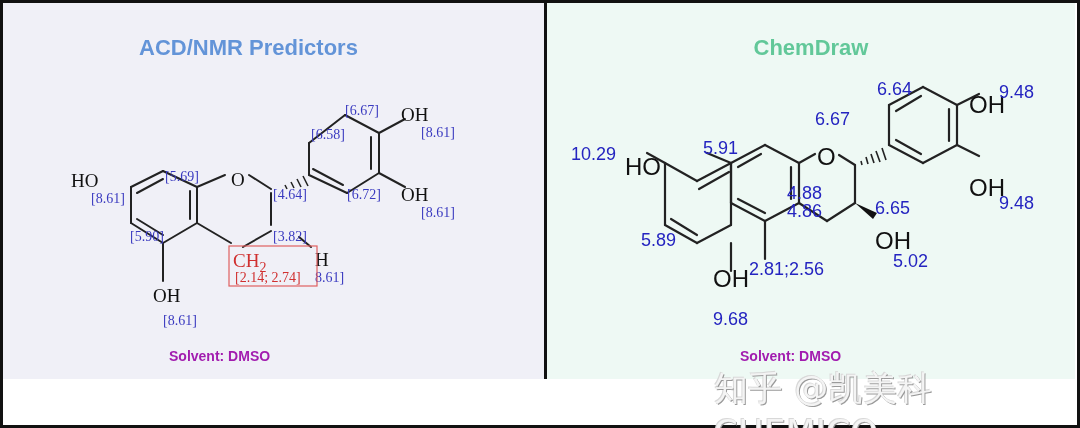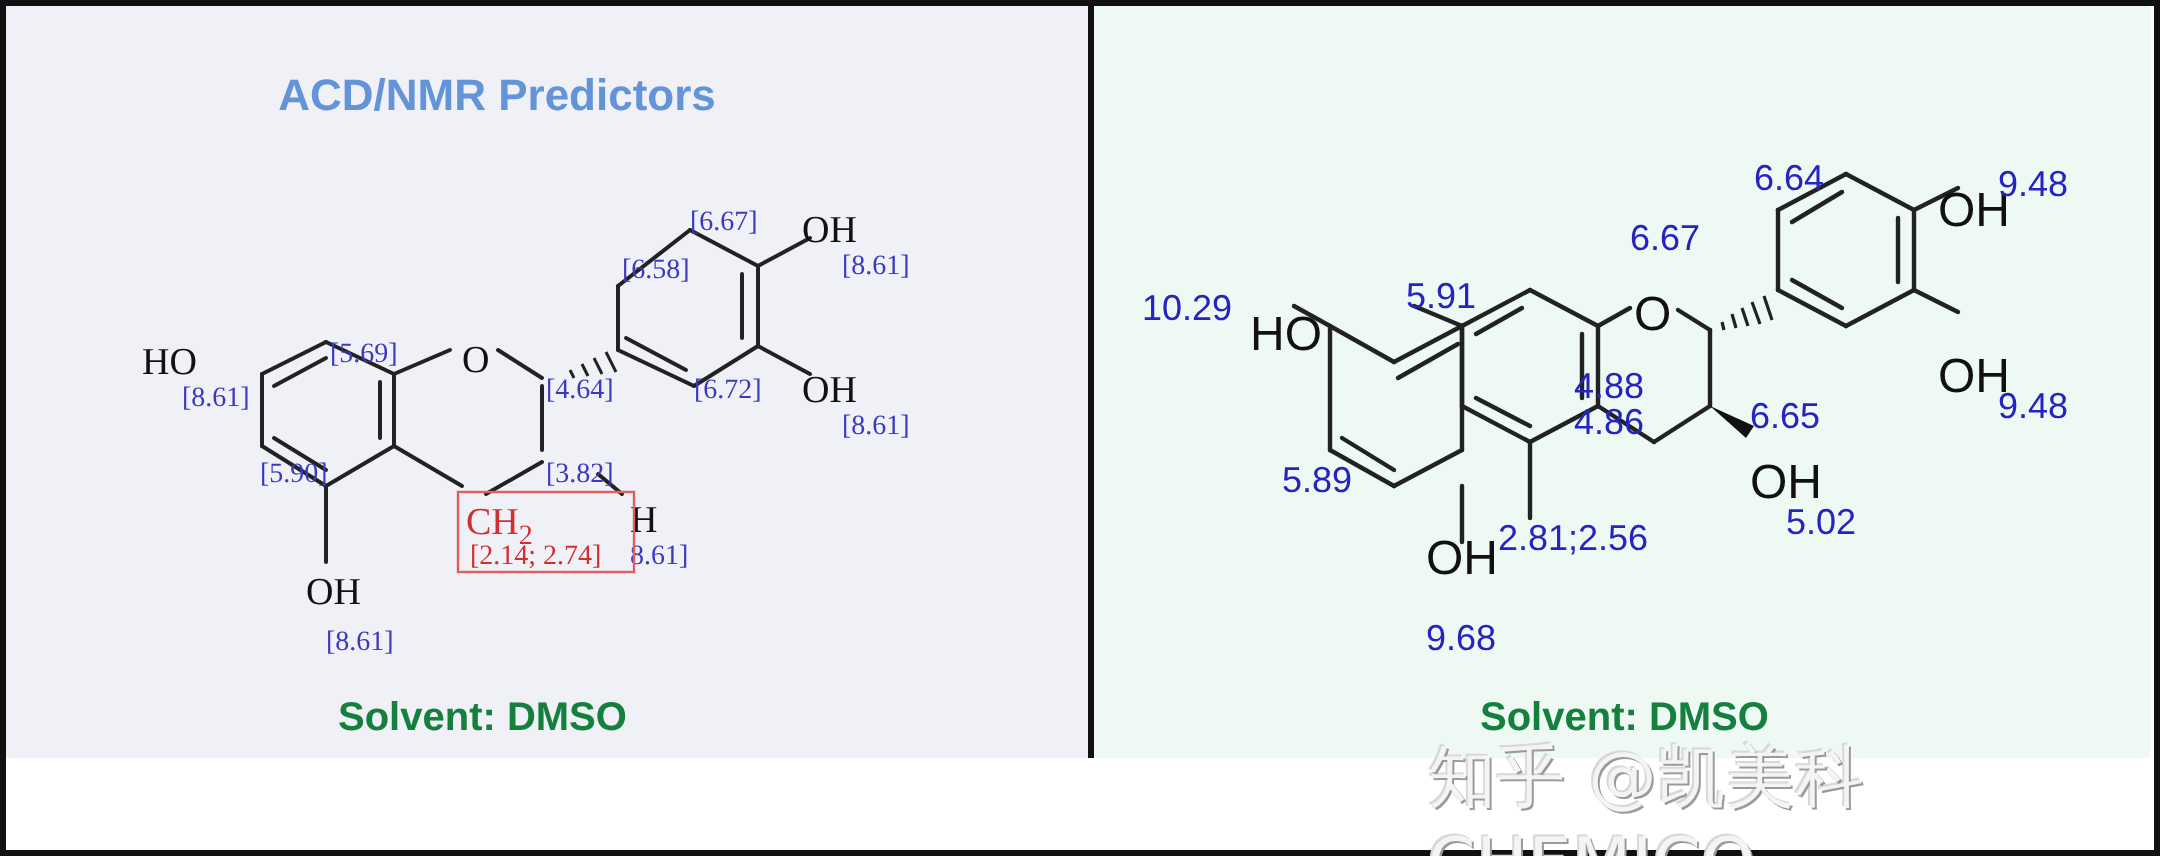--- a/index.html
+++ b/index.html
@@ -4,21 +4,21 @@
 <style>
   html, body { margin:0; padding:0; }
   body { width:1080px; height:428px; background:#ffffff; position:relative; overflow:hidden; font-family:"Liberation Sans", sans-serif; }
   .frame { position:absolute; left:0; top:0; width:1080px; height:428px; box-sizing:border-box; border:3px solid #111; }
   .panel { position:absolute; top:3px; height:376px; box-sizing:border-box; }
   .panel-left { left:3px; width:544px; background:#f0f0f7; border-right:3px solid #111; }
   .panel-right { left:547px; width:528px; background:#eef9f4; }
   .title { position:absolute; top:32px; width:100%; text-align:center; font-weight:bold; font-size:22px; }
   .title-left { color:#6394d8; left:-25px; }
   .title-right { color:#62c899; left:0; }
-  .solvent { position:absolute; font-weight:bold; font-size:20px; color:#15803d; }
+  .solvent { position:absolute; font-weight:bold; font-size:14px; color:#a21caf; }
   svg { position:absolute; left:0; top:0; }
   .acd-lbl { font-family:"Liberation Serif", serif; font-size:14px; fill:#3a3ac0; }
   .acd-atom { font-family:"Liberation Serif", serif; font-size:19px; fill:#111; }
   .acd-red { font-family:"Liberation Serif", serif; fill:#d03030; }
   .cd-lbl { font-family:"Liberation Sans", sans-serif; font-size:18px; fill:#2424c0; }
   .cd-atom { font-family:"Liberation Sans", sans-serif; font-size:24px; fill:#111; }
   .watermark { position:absolute; left:714px; top:366px; font-size:34px; color:#f4f4f4; letter-spacing:0.5px;
                text-shadow: 1px 1px 0 #9a9a9a, -1px -1px 0 #d8d8d8; font-family:"DejaVu Sans", sans-serif; }
 </style>
 </head>
@@ -101,20 +101,21 @@
         <tspan>CH</tspan><tspan dy="5" font-size="14">2</tspan>
       </text>
       <text class="acd-red" x="232" y="279" font-size="14">[2.14; 2.74]</text>
     </g>
   </svg>
 
   <div class="solvent" style="left:166px; top:345px;">Solvent: DMSO</div>
 </div>
 
 <div class="panel panel-right">
+  <div class="title title-right">ChemDraw</div>
 
   <svg width="528" height="420">
     <g stroke="#222" stroke-width="2.2" fill="none" stroke-linecap="round">
 
       <line x1="118" y1="160" x2="150" y2="178"></line>
       <line x1="150" y1="178" x2="184" y2="160"></line>
       <line x1="152" y1="186" x2="182" y2="169"></line>
       <line x1="184" y1="160" x2="184" y2="222"></line>
       <line x1="184" y1="222" x2="150" y2="240"></line>
       <line x1="150" y1="240" x2="118" y2="222"></line>

